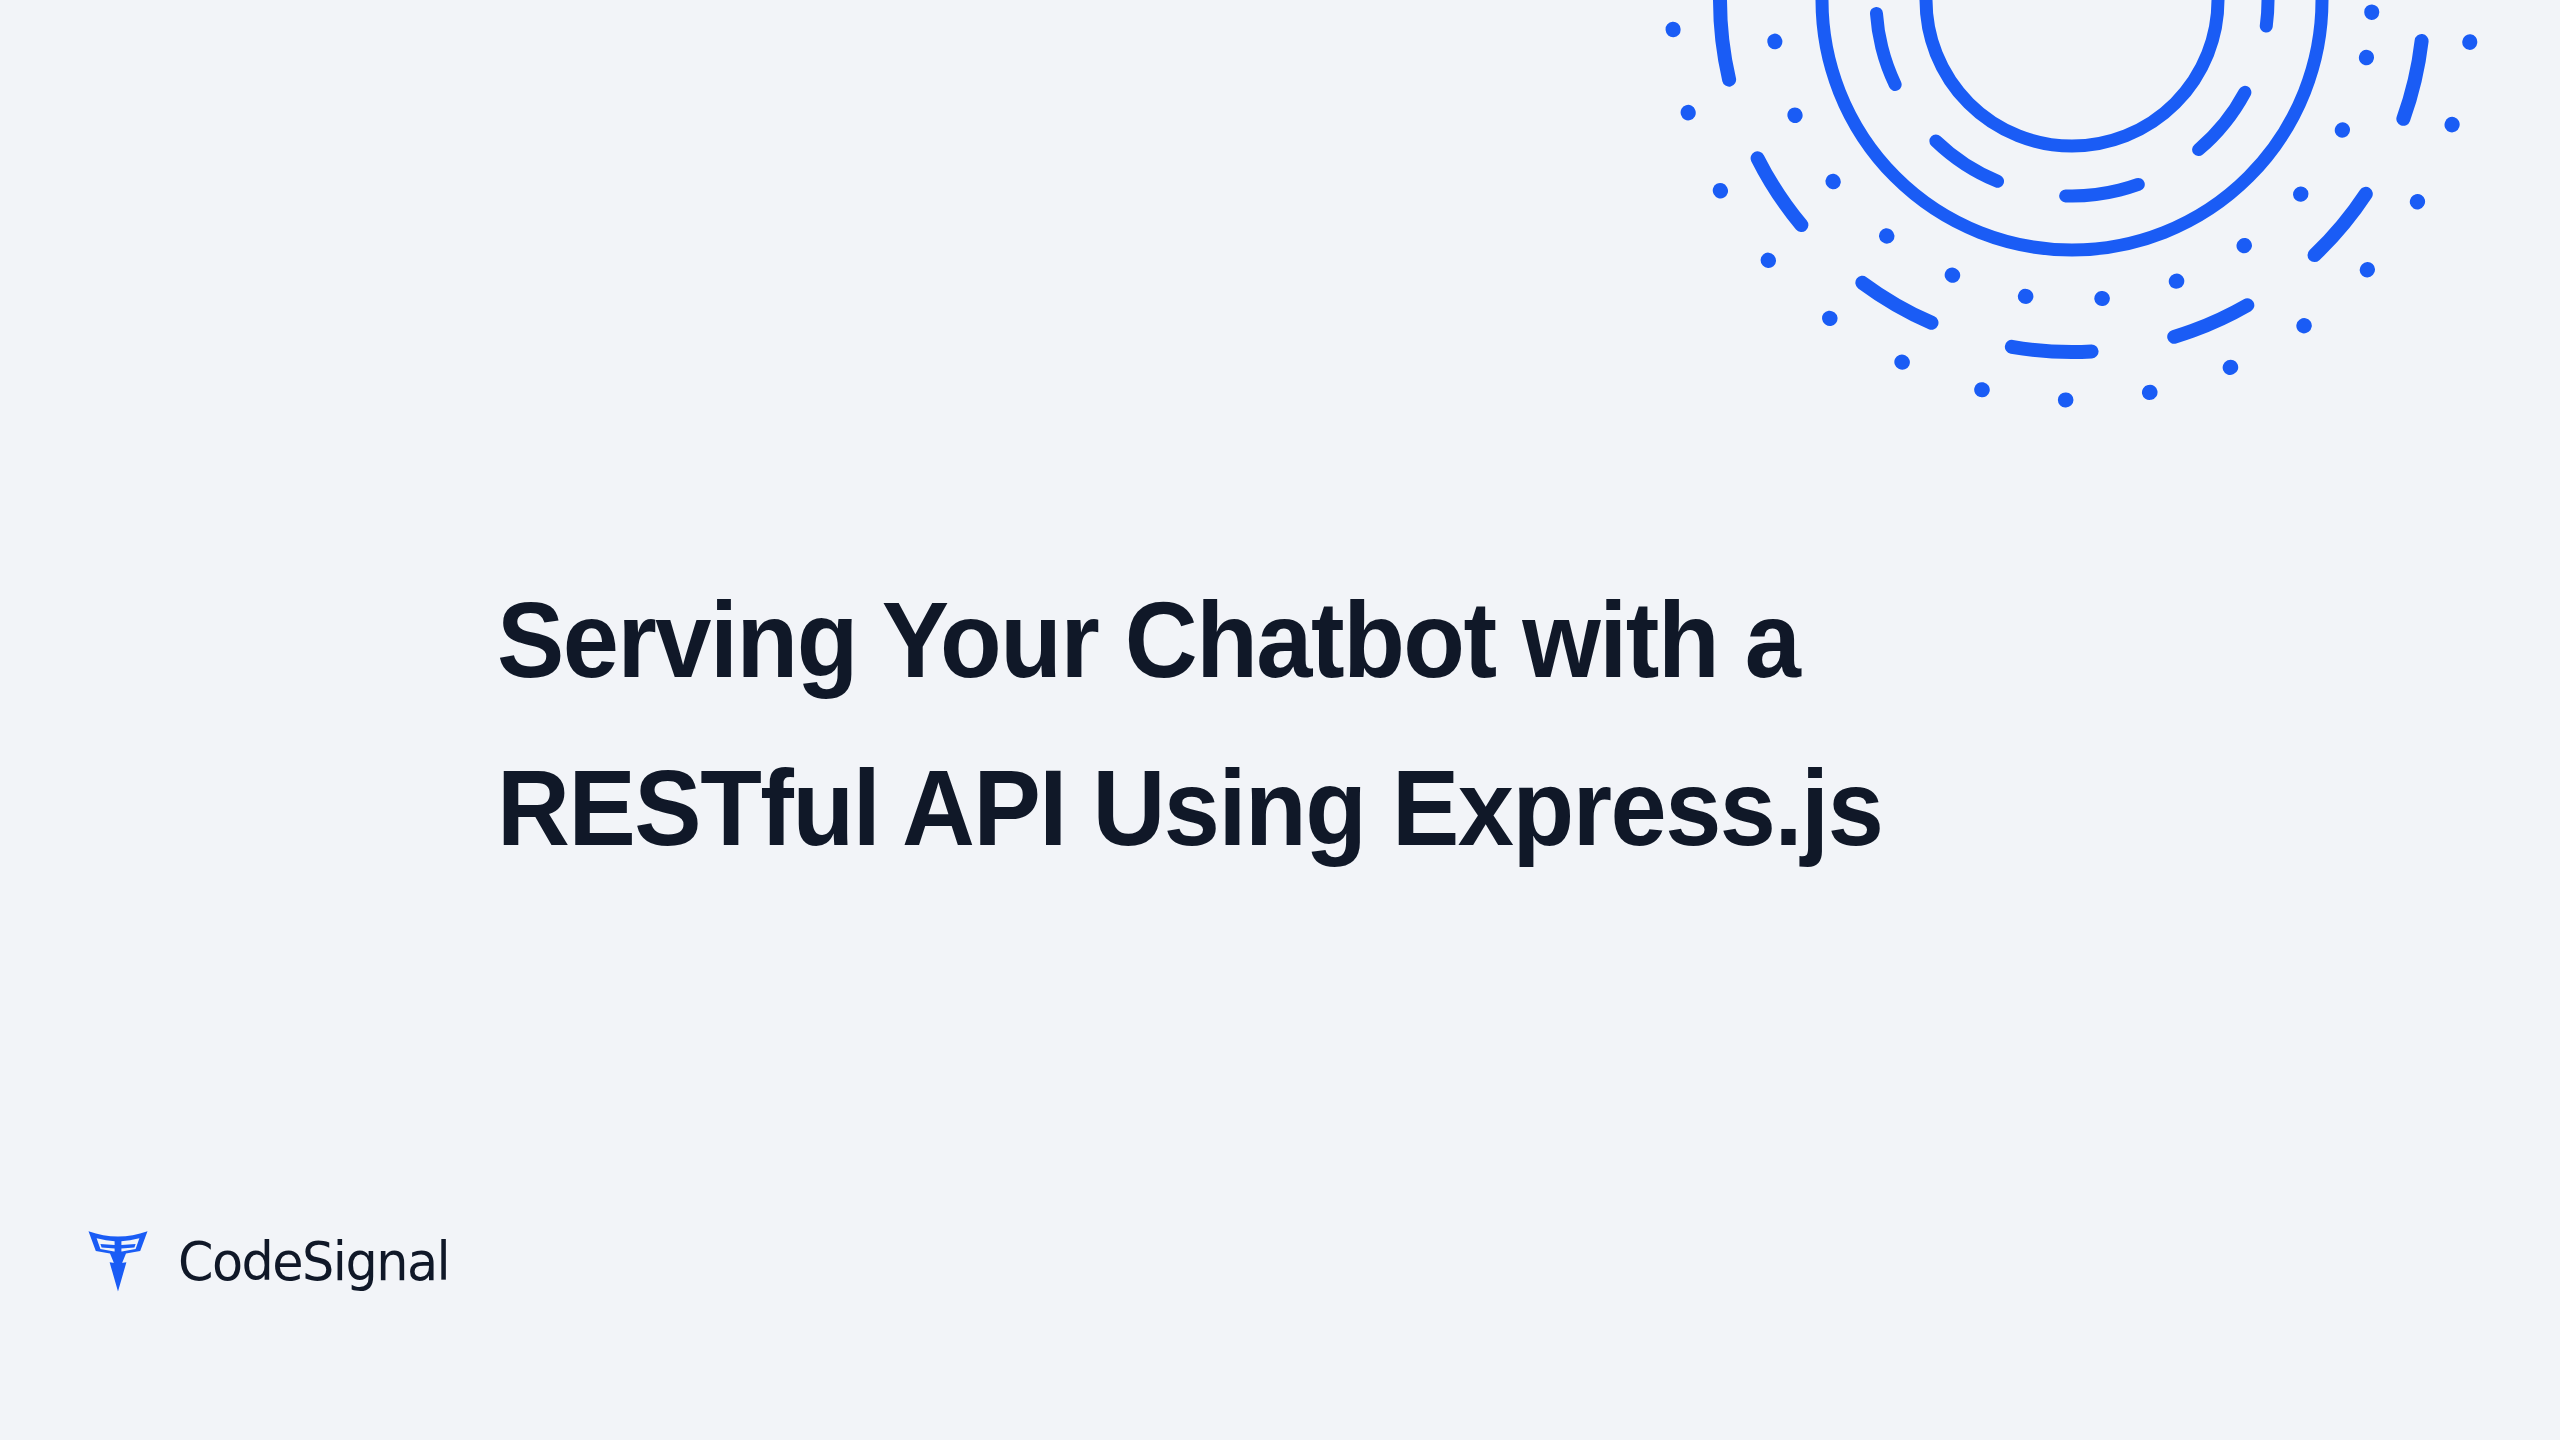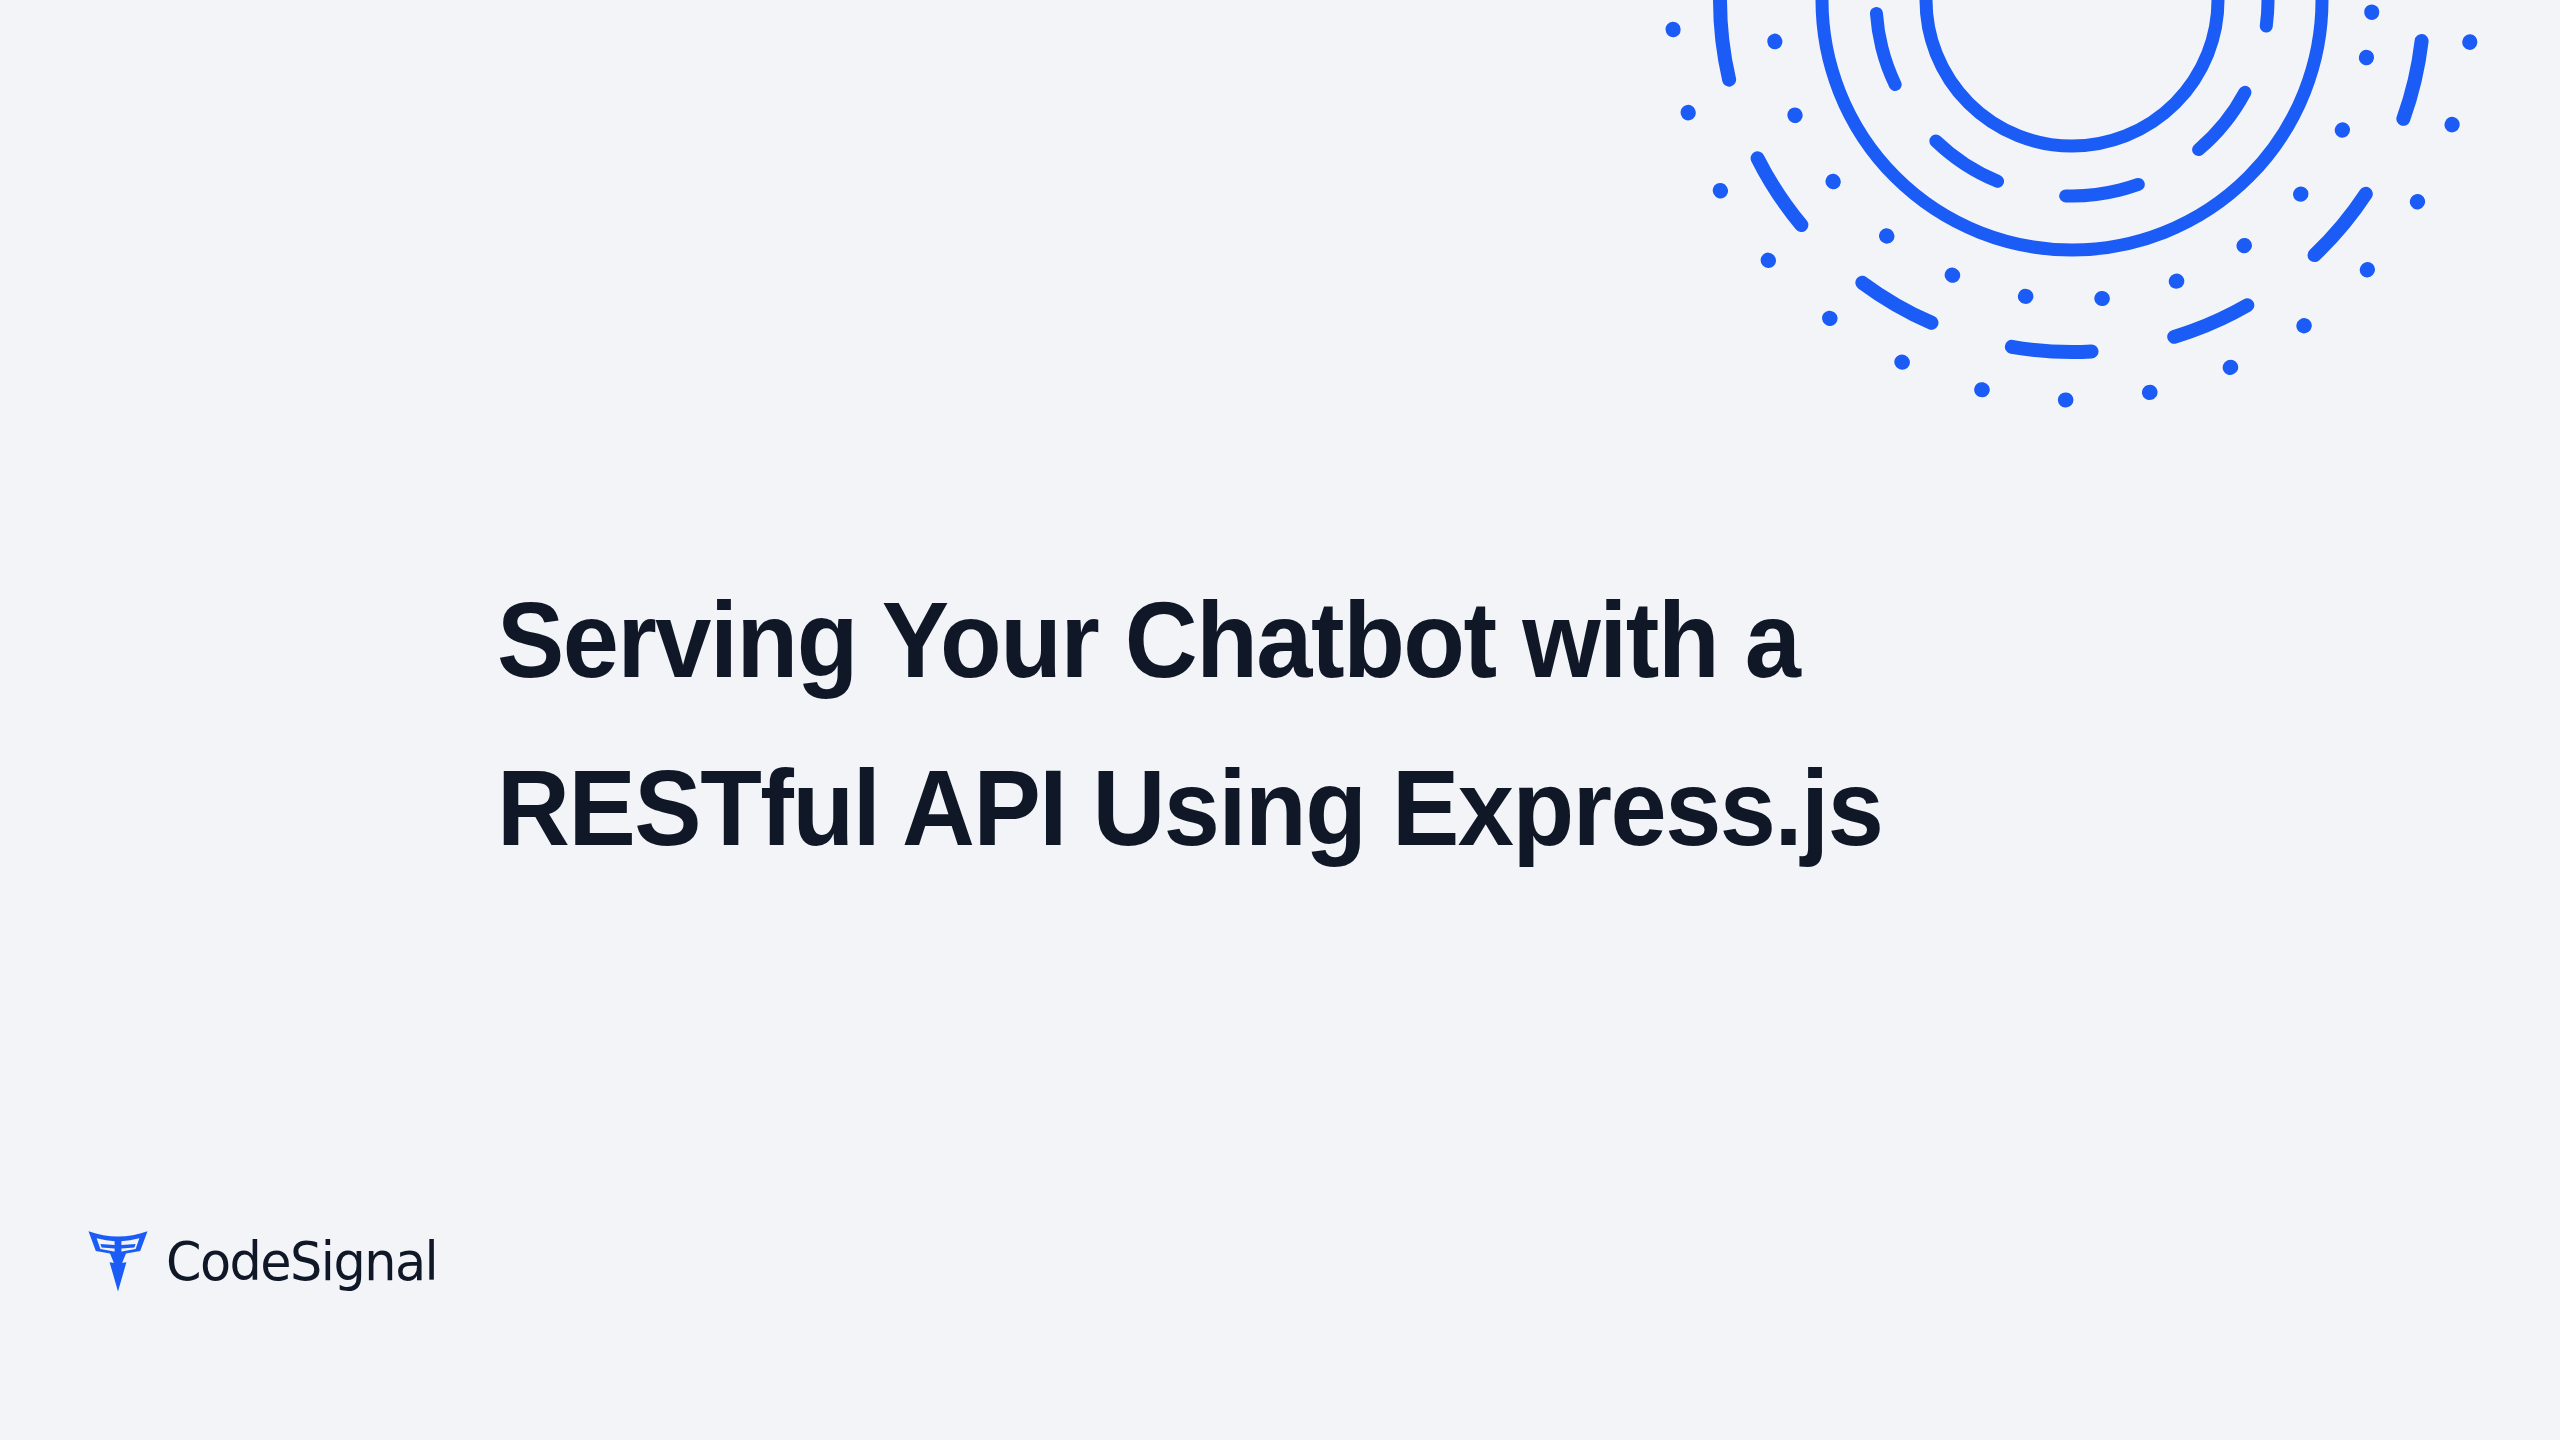--- a/index.html
+++ b/index.html
@@ -60,21 +60,21 @@
     white-space: nowrap;
   }
 
   
   .logo-lockup {
     position: absolute;
     left: 88px;
     top: 1226px;
     display: flex;
     align-items: center;
-    gap: 18px;
+    gap: 30px;
     height: 70px;
   }
   .logo-mark {
     width: 60px;
     height: 64px;
     display: block;
     flex: 0 0 auto;
   }
   .logo-wordmark {
     font-family: "DejaVu Sans", "Liberation Sans", sans-serif;

